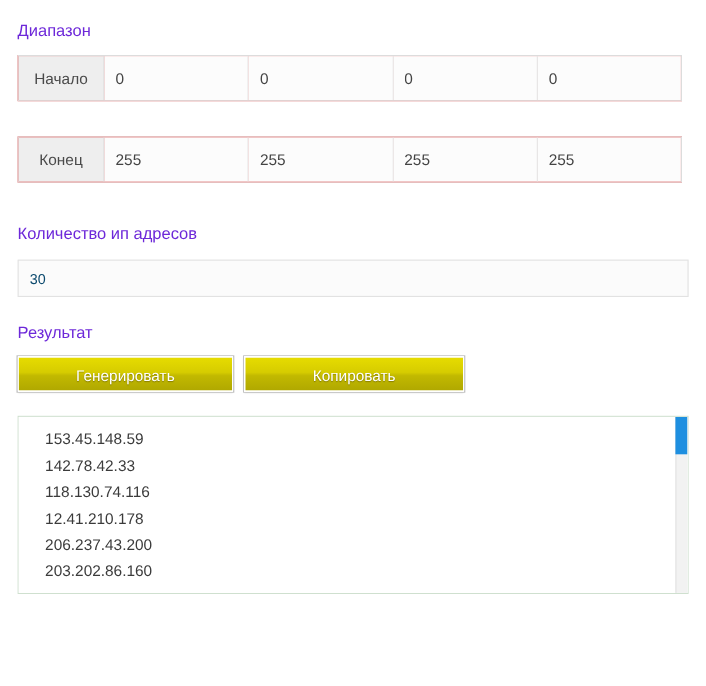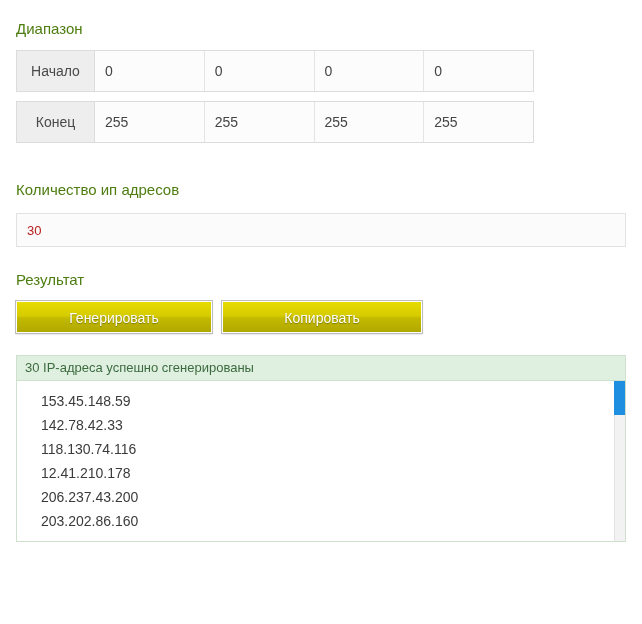--- a/index.html
+++ b/index.html
@@ -17,41 +17,41 @@
   .page {
     position: relative;
     width: 642px;
     height: 624px;
     box-sizing: border-box;
     padding: 0 16px;
   }
 
   .section-label {
     font-size: 15px;
-    color: #4d7c0f;
+    color: #6d28d9;
     margin: 0;
     padding: 0;
     line-height: 18px;
   }
 
   
   .range-block {
     margin-top: 20px;
   }
   .octet-row {
     display: flex;
-    width: 518px;
+    width: 604px;
     border: 1px solid #dcdcdc;
     background: #ef4444;
     box-sizing: border-box;
     height: 42px;
     margin-top: 12px;
   }
   .octet-row.second {
-    margin-top: 9px;
+    margin-top: 32px;
   }
   .row-tag {
     flex: 0 0 78px;
     background: #eeeeee;
     border-right: 1px solid #dcdcdc;
     display: flex;
     align-items: center;
     justify-content: center;
     font-size: 14px;
     color: #4a4a4a;
@@ -98,21 +98,21 @@
     display: flex;
     align-items: center;
     padding-left: 10px;
   }
   .count-input-wrap input {
     border: none;
     outline: none;
     background: transparent;
     font-family: "Liberation Sans", sans-serif;
     font-size: 13px;
-    color: #b91c1c;
+    color: #0c4a6e;
     width: 100%;
     padding: 0;
   }
 
   
   .result-block {
     margin-top: 24px;
   }
   .btn-row {
     margin-top: 12px;
@@ -241,21 +241,20 @@
 
   <div class="result-block">
     <div class="section-label">Результат</div>
 
     <div class="btn-row">
       <button class="btn btn-generate">Генерировать</button>
       <button class="btn btn-copy">Копировать</button>
     </div>
 
     <div class="output-wrap">
-      <div class="status-bar">30 IP-адреса успешно сгенерированы</div>
       <div class="ip-list">
         <div class="ip-item">153.45.148.59</div>
         <div class="ip-item">142.78.42.33</div>
         <div class="ip-item">118.130.74.116</div>
         <div class="ip-item">12.41.210.178</div>
         <div class="ip-item">206.237.43.200</div>
         <div class="ip-item">203.202.86.160</div>
         <div class="scrollbar-track">
           <div class="scrollbar-thumb"></div>
         </div>

